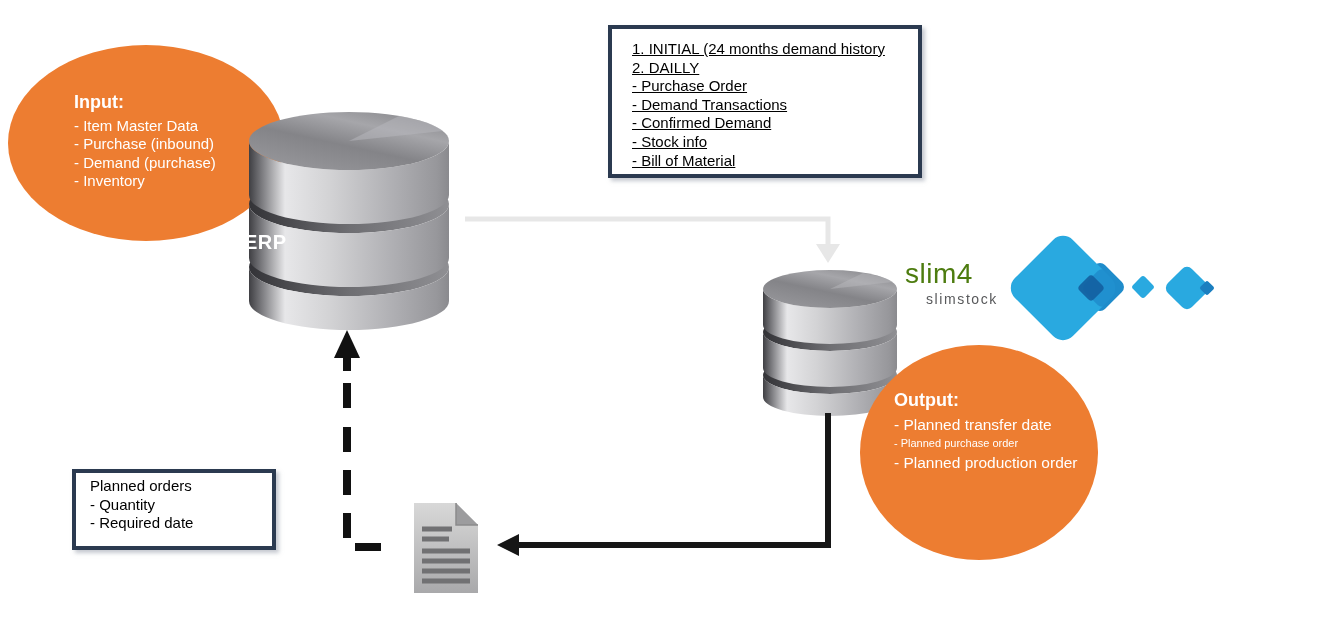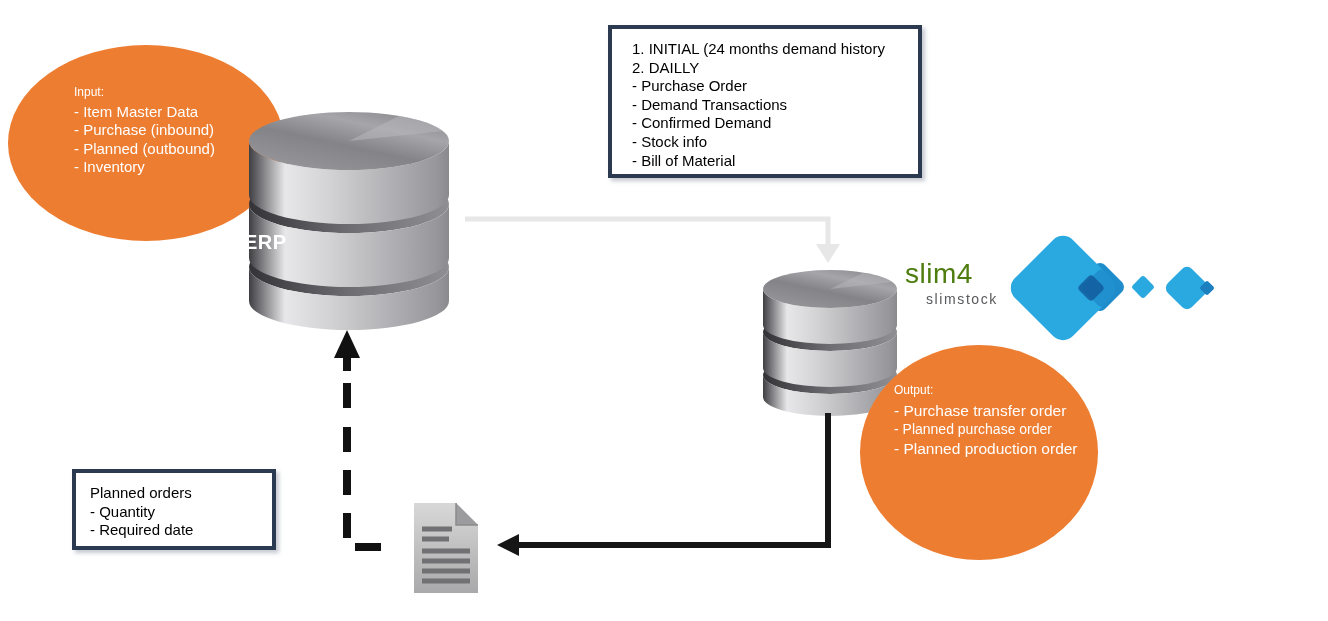--- a/index.html
+++ b/index.html
@@ -7,21 +7,21 @@
     position:relative;width:1328px;height:621px;background:#ffffff;overflow:hidden;
     font-family:"Liberation Sans", sans-serif;
   }
   .abs{position:absolute;}
 
   
   .bubble{
     background:#ED7D31;border-radius:50%;color:#ffffff;
   }
   .bubble-inner{position:absolute;}
-  .bubble-title{font-weight:normal;font-size:12px;margin-bottom:4px;}
+  .bubble-title{font-weight:bold;font-size:18px;margin-bottom:4px;margin-top:7px;}
   .bubble-item{font-size:15px;line-height:18.4px;}
 
   
   .navy-box{
     background:#ffffff;border:4px solid #2B3A50;
     box-shadow:3px 3px 4px rgba(150,156,170,0.55);
     box-sizing:border-box;color:#000000;
   }
   .box-line{font-size:15px;line-height:18.6px;white-space:nowrap;}
 
@@ -40,21 +40,21 @@
 </head>
 <body>
 
 <div class="canvas">
 
   <div class="abs bubble" style="left:8px;top:45px;width:276px;height:196px;">
     <div class="bubble-inner" style="left:66px;top:40px;">
       <div class="bubble-title">Input:</div>
       <div class="bubble-item">- Item Master Data</div>
       <div class="bubble-item">- Purchase (inbound)</div>
-      <div class="bubble-item">- Planned (outbound)</div>
+      <div class="bubble-item">- Demand (purchase)</div>
       <div class="bubble-item">- Inventory</div>
     </div>
   </div>
 
   <svg class="abs" style="left:244px;top:110px;" width="210" height="222" viewBox="0 0 210 222">
     <defs>
       <linearGradient id="side" x1="0" y1="0" x2="1" y2="0">
         <stop offset="0" stop-color="#3F3F43"></stop>
         <stop offset="0.06" stop-color="#77777B"></stop>
         <stop offset="0.18" stop-color="#E7E7E9"></stop>
@@ -82,21 +82,21 @@
     <ellipse cx="105" cy="157" rx="100" ry="29" fill="url(#gap)"></ellipse>
     <path d="M5,157 V191 A100,29 0 0 0 205,191 V157 A100,29 0 0 1 5,157 Z" fill="url(#side)"></path>
     <ellipse cx="105" cy="94" rx="100" ry="29" fill="url(#gap)"></ellipse>
     <path d="M5,94 V148 A100,29 0 0 0 205,148 V94 A100,29 0 0 1 5,94 Z" fill="url(#side)"></path>
     <path d="M5,31 V85 A100,29 0 0 0 205,85 V31 A100,29 0 0 1 5,31 Z" fill="url(#side)"></path>
     <ellipse cx="105" cy="31" rx="100" ry="29" fill="url(#top)"></ellipse>
     <path d="M105,31 L155,6 A100,29 0 0 1 199,21 Z" fill="#B7B7BB" opacity="0.55"></path>
   </svg>
   <div class="abs erp-label" style="left:244px;top:231px;width:210px;">ERP</div>
 
-  <div class="abs navy-box" style="left:608px;top:25px;width:314px;height:153px;padding:11px 0 0 20px;">
+  <div class="abs navy-box" style="left:608px;top:25px;width:314px;height:153px;padding:11px 0 0 20px;text-decoration:underline;">
     <div class="box-line">1. INITIAL (24 months demand history</div>
     <div class="box-line">2. DAILLY</div>
     <div class="box-line">- Purchase Order</div>
     <div class="box-line">- Demand Transactions</div>
     <div class="box-line">- Confirmed Demand</div>
     <div class="box-line">- Stock info</div>
     <div class="box-line">- Bill of Material</div>
   </div>
 
   <svg class="abs" style="left:460px;top:210px;" width="390" height="60" viewBox="0 0 390 60">
@@ -122,22 +122,22 @@
     <rect x="92" y="48" width="30" height="30" rx="6" transform="rotate(45 107 63)" fill="#1F8CCB" opacity="0.85"></rect>
     <rect x="86" y="53" width="20" height="20" rx="4" transform="rotate(45 96 63)" fill="#135FA0" opacity="0.9"></rect>
     <rect x="139.5" y="53.5" width="17" height="17" rx="3" transform="rotate(45 148 62)" fill="#29A9E0"></rect>
     <rect x="175" y="46" width="34" height="34" rx="7" transform="rotate(45 192 63)" fill="#29A9E0"></rect>
     <rect x="206.5" y="57.5" width="11" height="11" rx="2" transform="rotate(45 212 63)" fill="#1B7FC0"></rect>
   </svg>
 
   <div class="abs bubble" style="left:860px;top:345px;width:238px;height:215px;">
     <div class="bubble-inner" style="left:34px;top:38px;">
       <div class="bubble-title">Output:</div>
-      <div class="bubble-item" style="font-size:15.5px;line-height:19px;">- Purchase transfer order</div>
-      <div class="bubble-item" style="font-size:14px;line-height:19px;">- Planned purchase order</div>
+      <div class="bubble-item" style="font-size:15.5px;line-height:19px;">- Planned transfer date</div>
+      <div class="bubble-item" style="font-size:11px;line-height:19px;">- Planned purchase order</div>
       <div class="bubble-item" style="font-size:15.5px;line-height:19px;">- Planned production order</div>
     </div>
   </div>
 
   <svg class="abs" style="left:490px;top:408px;" width="345" height="155" viewBox="0 0 345 155">
     <path d="M338,5 V137 H27" fill="none" stroke="#161616" stroke-width="6"></path>
     <polygon points="29,126 29,148 7,137" fill="#161616"></polygon>
   </svg>
 
   <svg class="abs doc-blur" style="left:406px;top:500px;" width="78" height="96" viewBox="0 0 78 96">
@@ -159,19 +159,19 @@
       <polygon points="17,4 4,32 30,32"></polygon>
       <rect x="13" y="30" width="8" height="15"></rect>
       <rect x="13" y="57" width="8" height="25"></rect>
       <rect x="13" y="101" width="8" height="25"></rect>
       <rect x="13" y="144" width="8" height="25"></rect>
       <rect x="13" y="187" width="8" height="25"></rect>
       <rect x="25" y="217" width="26" height="8"></rect>
     </g>
   </svg>
 
-  <div class="abs navy-box" style="left:72px;top:469px;width:204px;height:81px;padding:11px 0 0 14px;">
+  <div class="abs navy-box" style="left:72px;top:469px;width:204px;height:81px;padding:4px 0 0 14px;">
     <div class="box-line">Planned orders</div>
     <div class="box-line">- Quantity</div>
     <div class="box-line">- Required date</div>
   </div>
 
 </div>
 
 </body></html>

